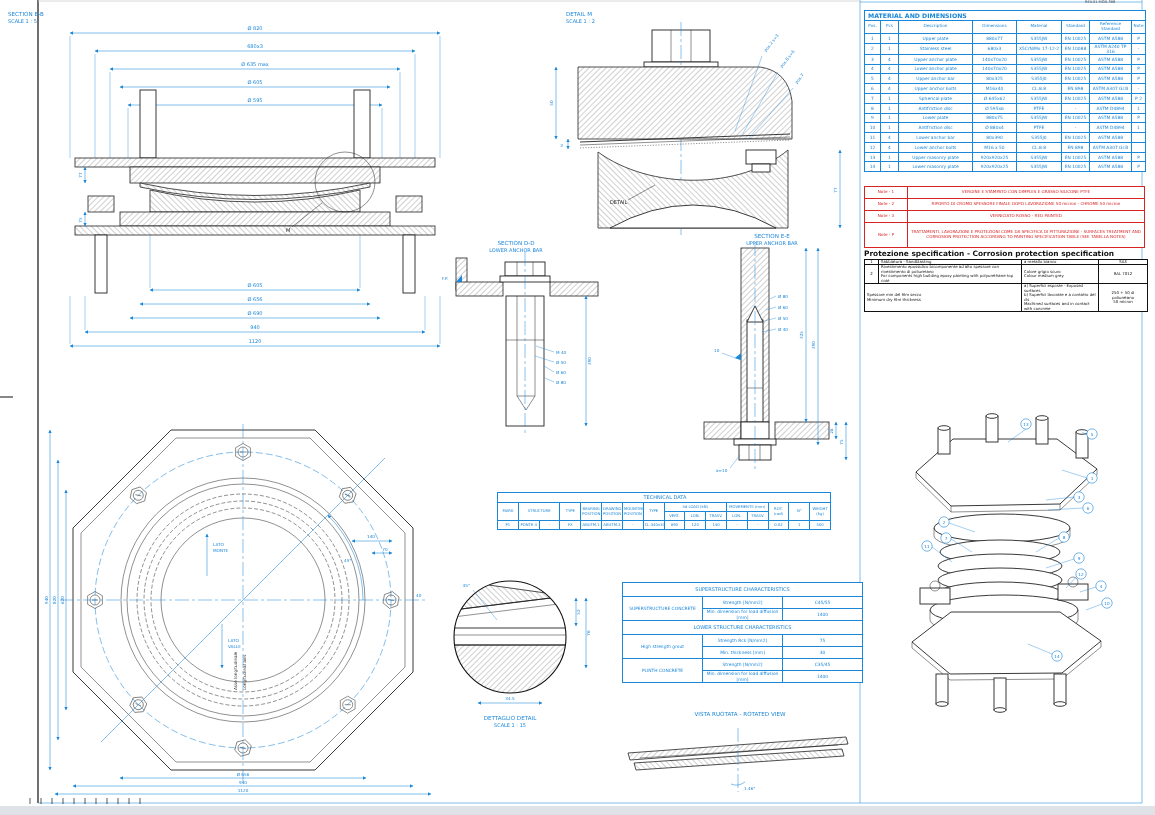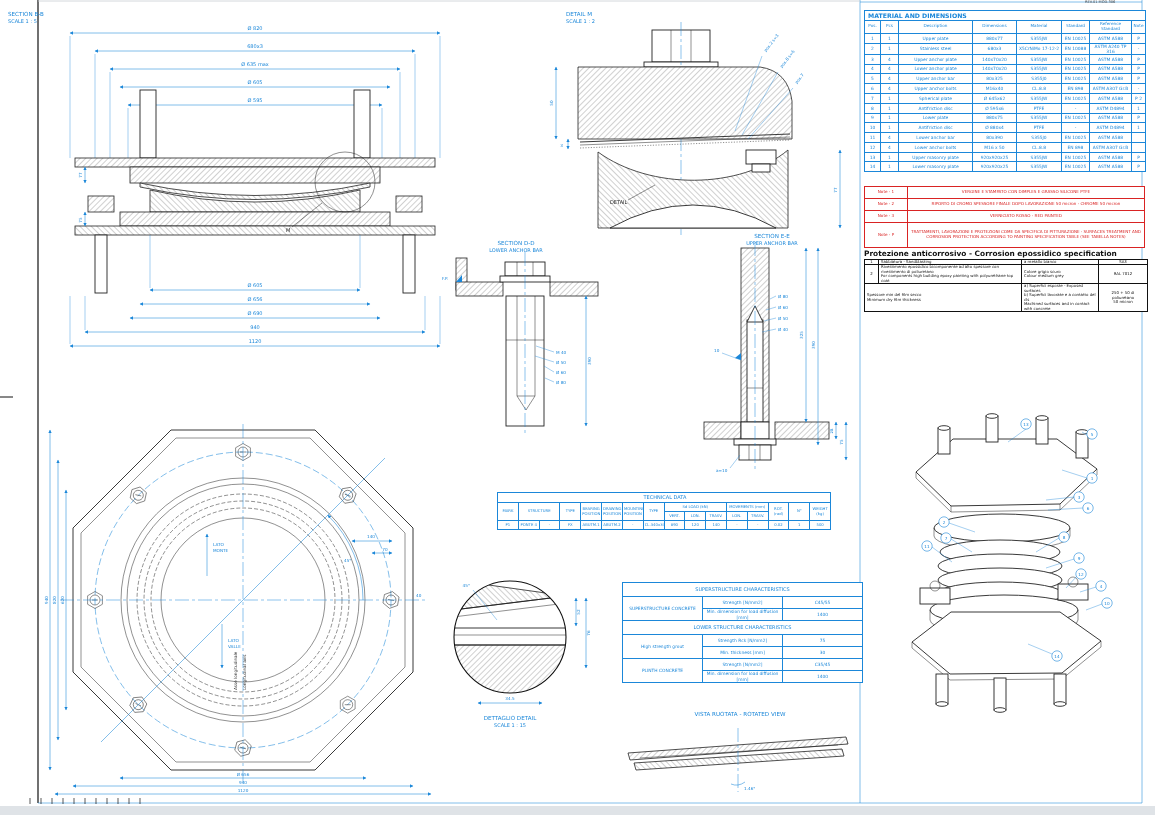--- a/index.html
+++ b/index.html
@@ -676,21 +676,21 @@
           <td>VERNICIATO ROSSO - RED PAINTED</td>
         </tr>
         <tr>
           <td>Note - P</td>
           <td>TRATTAMENTI, LAVORAZIONI E PROTEZIONI COME DA SPECIFICA DI PITTURAZIONE - SURFACES TREATMENT AND CORROSION PROTECTION ACCORDING TO PAINTING SPECIFICATION TABLE (SEE TABELLA NOTES)</td>
         </tr>
       </tbody>
   </table>
 
   <div id="protection-wrap">
-    <div id="protection-title">Protezione anticorrosivo - Corrosion epossidico specification</div>
+    <div id="protection-title">Protezione specification - Corrosion protection specification</div>
     <table class="cad" id="protection-table">
       <tbody>
           <tr>
         <td class="num">1</td>
         <td>Sabbiatura - Sandblasting</td>
         <td class="sub">a metallo bianco</td>
         <td class="val">SA3</td>
       </tr>
       <tr>
         <td class="num">2</td>

